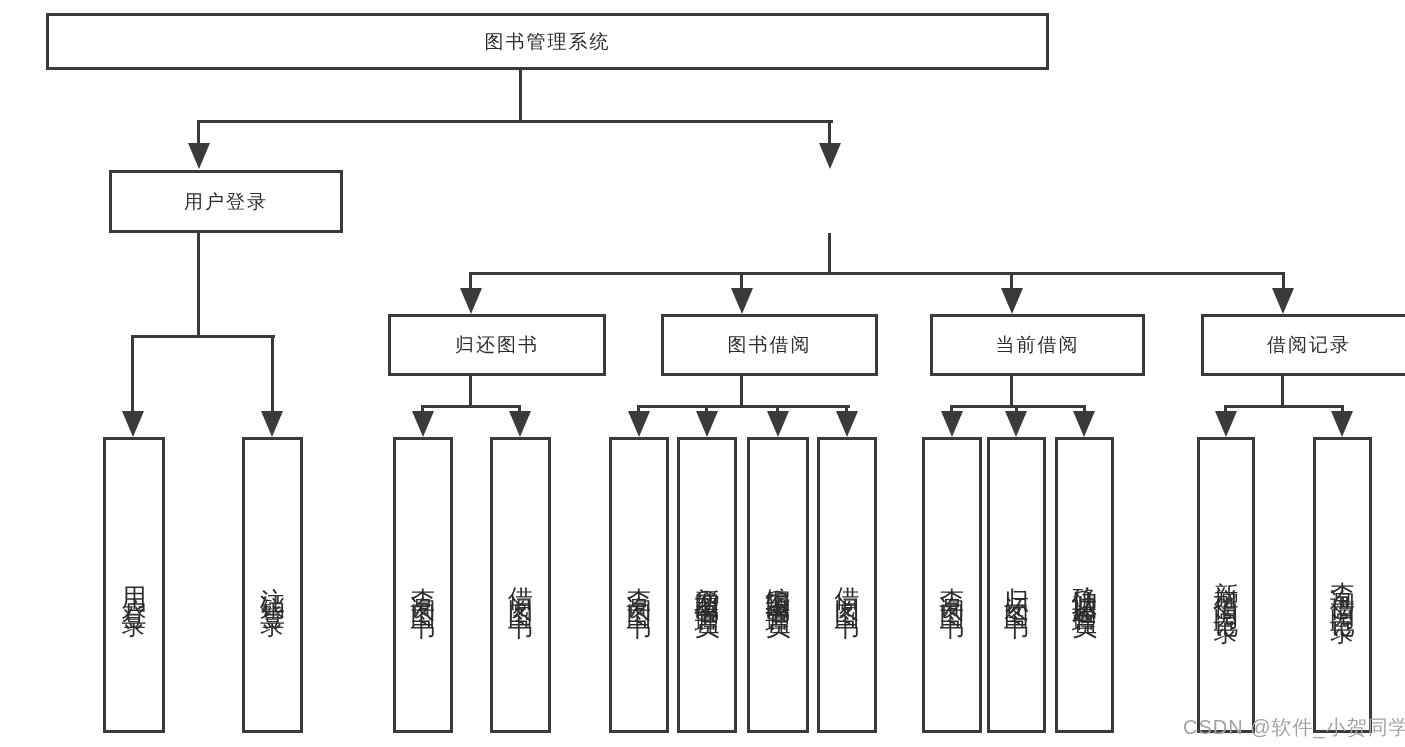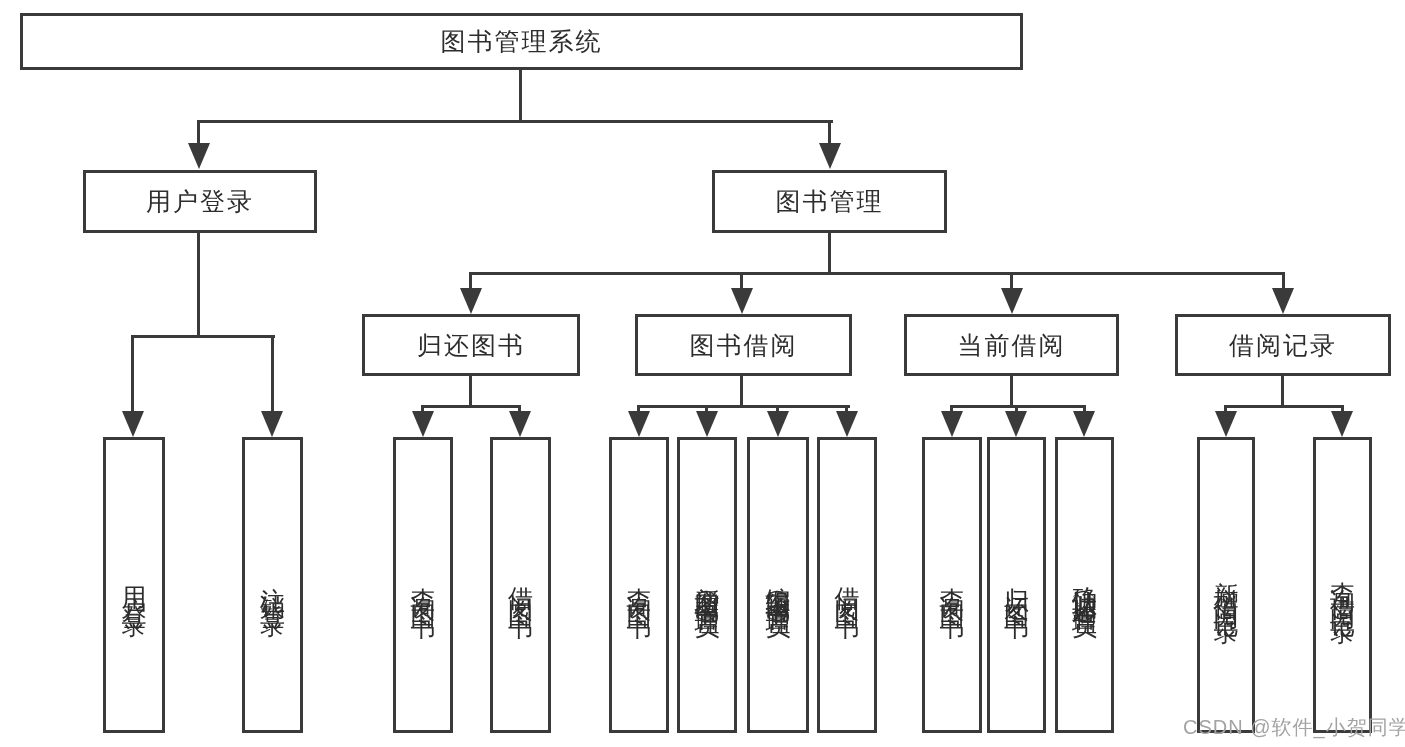--- a/index.html
+++ b/index.html
@@ -17,21 +17,21 @@
     overflow:hidden;
   }
   .box{
     position:absolute;
     box-sizing:border-box;
     border:3px solid var(--line);
     background:#fff;
     display:flex;align-items:center;justify-content:center;
     color:var(--text);
   }
-  .hbox{font-size:25px;letter-spacing:2px;white-space:nowrap;}
+  .hbox{font-size:19px;letter-spacing:2px;white-space:nowrap;margin-left:26px;}
   .vbox{
     writing-mode:vertical-rl;
     text-orientation:mixed;
     font-size:25px;
     letter-spacing:9px;
     line-height:1;
   }
   .vbox.long{letter-spacing:4px;}
   .vbox.mid{letter-spacing:8px;}
   .line{position:absolute;background:var(--line);}
@@ -111,21 +111,20 @@
   <div class="line" style="left:1281px;top:376px;width:3px;height:32px;"></div>
   <div class="line" style="left:1224px;top:405px;width:120px;height:3px;"></div>
   <div class="line" style="left:1224px;top:405px;width:3px;height:10px;"></div>
   <div class="arrow" style="left:1215px;top:411px;"></div>
   <div class="line" style="left:1341px;top:405px;width:3px;height:10px;"></div>
   <div class="arrow" style="left:1331px;top:411px;"></div>
 
   <div class="box hbox" style="left:20px;top:13px;width:1003px;height:57px;">图书管理系统</div>
 
   <div class="box hbox" style="left:83px;top:170px;width:234px;height:63px;">用户登录</div>
-  <div class="box hbox" style="left:712px;top:170px;width:235px;height:63px;">图书管理</div>
 
   <div class="box hbox" style="left:362px;top:314px;width:218px;height:62px;">归还图书</div>
   <div class="box hbox" style="left:904px;top:314px;width:215px;height:62px;">当前借阅</div>
   <div class="box hbox" style="left:635px;top:314px;width:217px;height:62px;">图书借阅</div>
   <div class="box hbox" style="left:1175px;top:314px;width:216px;height:62px;">借阅记录</div>
 
   <div class="box vbox" style="left:103px;top:437px;width:62px;height:296px;">用户登录</div>
   <div class="box vbox" style="left:242px;top:437px;width:61px;height:296px;">注销登录</div>
 
   <div class="box vbox" style="left:393px;top:437px;width:60px;height:296px;">查询图书</div>

